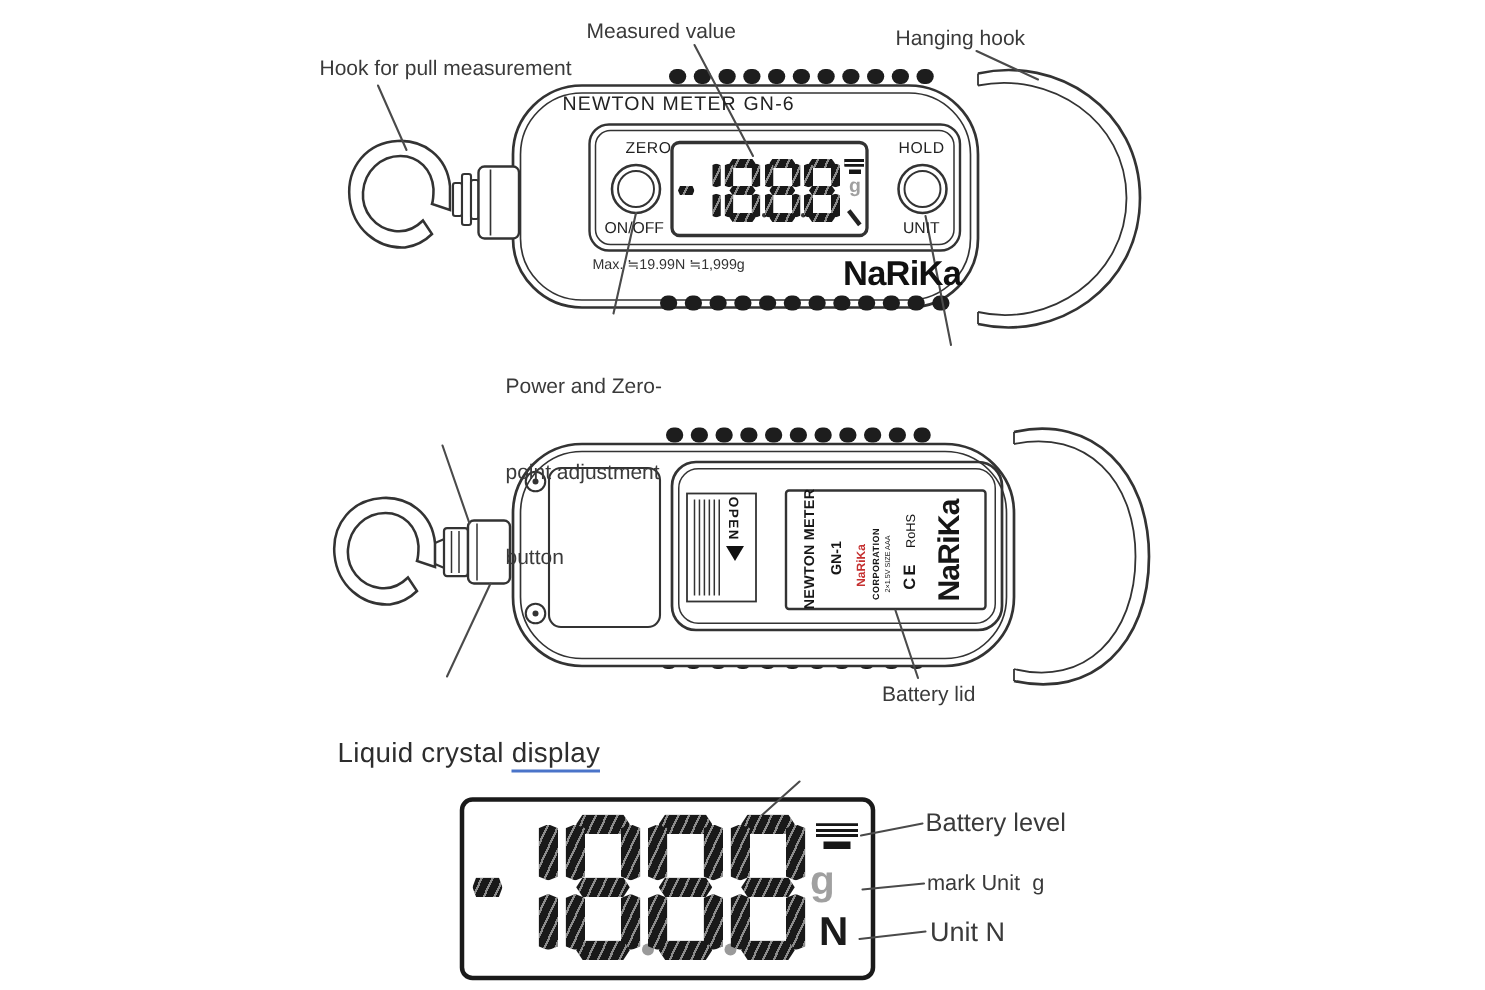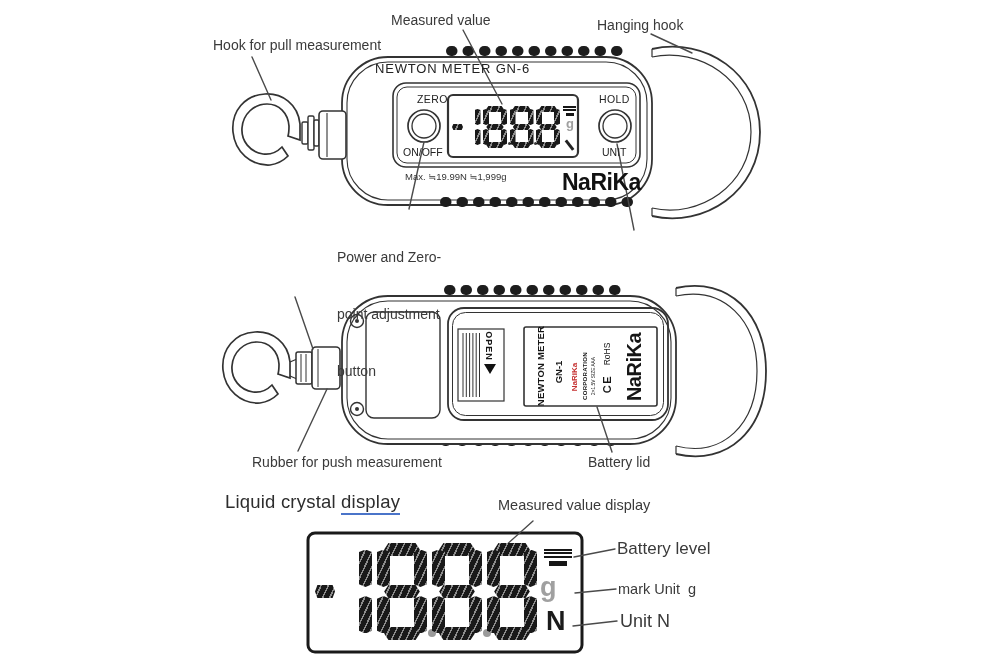--- a/index.html
+++ b/index.html
@@ -175,21 +175,21 @@
     <div>point adjustment</div>
     <div>button</div>
   </div>
   <div class="txt" style="left:213px;top:36px;">Hook for pull measurement</div>
 
   <div class="devtxt" style="left:375px;top:61px;font-size:13px;letter-spacing:.8px;">NEWTON METER GN-6</div>
   <div class="devtxt" style="left:404px;top:93px;font-size:10.5px;letter-spacing:.4px;margin-left:13px;">ZERO</div>
   <div class="devtxt" style="left:403px;top:146px;font-size:10.5px;">ON/OFF</div>
   <div class="devtxt" style="left:599px;top:93px;font-size:10.5px;letter-spacing:.4px;">HOLD</div>
   <div class="devtxt" style="left:602px;top:146px;font-size:10.5px;">UNIT</div>
-  <div class="devtxt" style="left:405px;top:171px;font-size:9.5px;color:#333;">Max. ≒19.99N ≒1,999g</div>
+  <div class="devtxt" style="left:395px;top:171px;font-size:9.5px;color:#333;">Max. ≒19.99N ≒1,999g</div>
   <div class="devtxt" style="left:562px;top:169px;font-size:23px;font-weight:800;letter-spacing:-.5px;color:#111;">NaRiKa</div>
 
   <div class="sevenseg" style="left:452px;top:106px;">
       <div class="ss-cell" style="left: 0px; top: 0px; width: 11px; height: 42px;">
         <div class="ss-seg ss-h" style="left: 0px; top: 18px; width: 11px; height: 6px;"></div>
       </div>
       <div class="ss-cell" style="left: 13.5px; top: 0px; width: 15px; height: 42px;">
         <div class="ss-seg ss-v" style="left: 9px; top: 3px; width: 6px; height: 15.9px;"></div>
         <div class="ss-seg ss-v" style="left: 9px; top: 23.1px; width: 6px; height: 15.9px;"></div>
       </div>
@@ -221,38 +221,36 @@
         <div class="ss-seg ss-v" style="left: 0px; top: 23.1px; width: 6px; height: 15.9px;"></div>
         <div class="ss-seg ss-v" style="left: 0px; top: 3px; width: 6px; height: 15.9px;"></div>
         <div class="ss-seg ss-h" style="left: 3.3px; top: 18px; width: 17.4px; height: 6px;"></div>
       </div>
     </div>
   <div class="batbar striped" style="left:563px;top:106px;width:13px;height:5px;"></div>
   <div class="batbar" style="left:566px;top:113px;width:8px;height:3px;"></div>
   <div class="unitg" style="left:566px;top:116px;font-size:13px;">g</div>
   <div class="ndiag" style="left:566px;top:139px;"></div>
 
-  <div class="txt" style="left:252px;top:453px;">Rubber for push measurement</div>
   <div class="txt" style="left:588px;top:453px;">Battery lid</div>
 
   <div class="vtext90" style="left:489px;top:346px;font-size:9px;font-weight:700;letter-spacing:1px;">OPEN</div>
 
   <div class="vtext" style="left:540px;top:366px;font-size:9.5px;font-weight:700;letter-spacing:.2px;">NEWTON METER</div>
   <div class="vtext" style="left:558px;top:372px;font-size:9.5px;font-weight:700;">GN-1</div>
   <div class="vtext" style="left:574px;top:377px;font-size:8px;font-weight:800;color:#c53030;">NaRiKa</div>
   <div class="vtext" style="left:585px;top:376px;font-size:6px;font-weight:700;letter-spacing:.3px;">CORPORATION</div>
   <div class="vtext" style="left:593px;top:376px;font-size:4.8px;">2×1.5V SIZE AAA</div>
   <div class="vtext" style="left:607px;top:354px;font-size:8.5px;">RoHS</div>
   <div class="vtext" style="left:607px;top:384px;font-size:11px;font-weight:700;letter-spacing:1.5px;">CE</div>
   <div class="vtext" style="left:634px;top:367px;font-size:20px;font-weight:800;letter-spacing:-.5px;">NaRiKa</div>
 
   <div class="heading" style="left:225px;top:491px;">
     <span>Liquid crystal </span><span class="ul">display</span>
   </div>
-  <div class="txt" style="left:498px;top:496px;font-size:14.5px;">Measured value display</div>
   <div class="txt" style="left:617px;top:539px;font-size:17px;">Battery level</div>
   <div class="txt" style="left:618px;top:580px;font-size:14.5px;">mark Unit  g</div>
   <div class="txt" style="left:620px;top:612px;font-size:18px;">Unit N</div>
 
   <div class="sevenseg" style="left:315px;top:543px;">
       <div class="ss-cell" style="left: 0px; top: 0px; width: 20px; height: 97px;">
         <div class="ss-seg ss-h" style="left: 0px; top: 42px; width: 20px; height: 13px;"></div>
       </div>
       <div class="ss-cell" style="left: 25px; top: 0px; width: 32px; height: 97px;">
         <div class="ss-seg ss-v" style="left: 19px; top: 6.5px; width: 13px; height: 37.45px;"></div>

